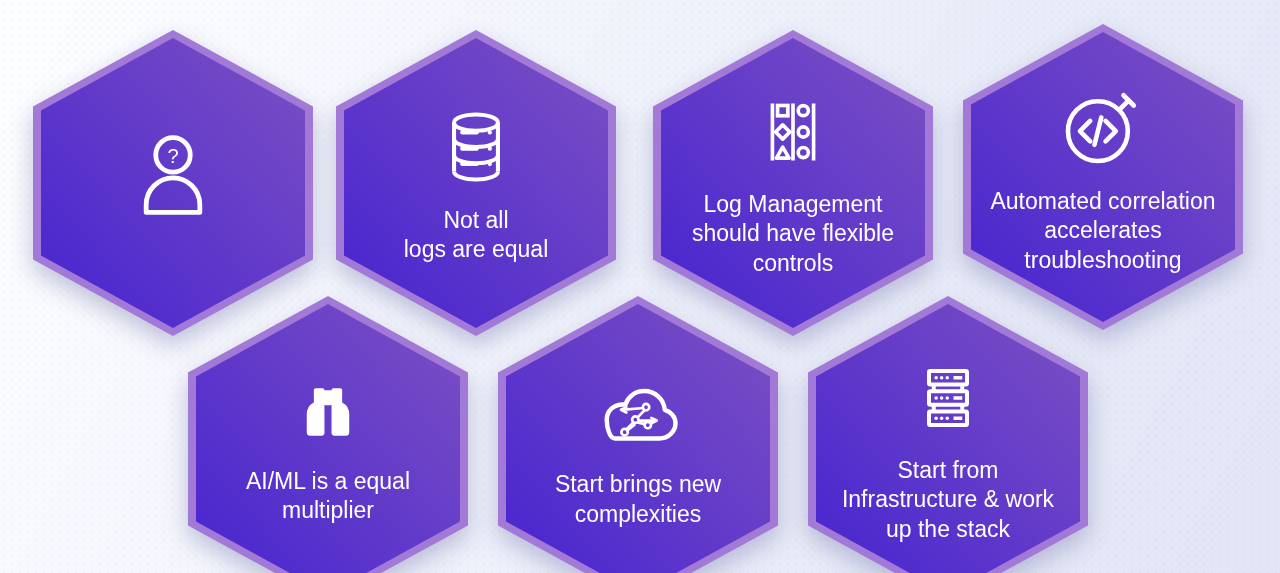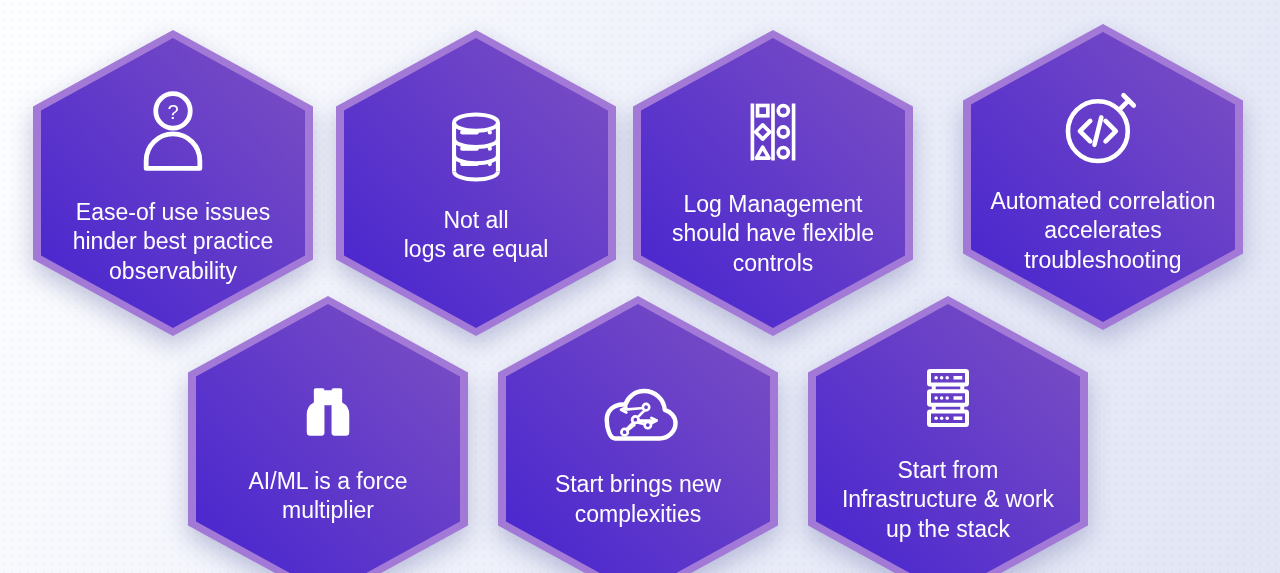--- a/index.html
+++ b/index.html
@@ -30,43 +30,40 @@
     display:flex;flex-direction:column;align-items:center;justify-content:center;
     padding-top:6px;box-sizing:border-box;
   }
   .hex-icon{margin-bottom:20px;flex:none;}
   .hex-label{
     color:var(--text-color,#fff);font-size:23px;line-height:1.27;
     text-align:center;white-space:pre-line;width:262px;font-weight:400;
   }
   
   .p1{left:33px;top:30px;}  .p2{left:336px;top:30px;}
-  .p3{left:633px;top:30px;} .p4{left:963px;top:24px;}
+  .p3{left:653px;top:30px;} .p4{left:963px;top:24px;}
   .p5{left:188px;top:296px;}.p6{left:498px;top:296px;}
   .p7{left:808px;top:296px;}
   svg{display:block;}
 </style>
 </head>
 <body style="--hex-border: #a379d7; --hex-grad-a: #4523d0; --hex-grad-b: #7d50c3; --text-color: #ffffff;">
 
 <div>
 
   <div class="hex-wrap p1">
     <div class="hex-border"></div>
     <div class="hex-inner">
       <span class="hex-icon">
         <svg width="80" height="92" viewBox="0 0 80 96" fill="none" stroke="#fff" stroke-width="5">
           <circle cx="40" cy="26" r="18"></circle>
           <text x="40" y="34" text-anchor="middle" stroke="none" fill="#fff" font-size="21" font-family="Liberation Sans, sans-serif">?</text>
           <path d="M12 86 V78 A28 28 0 0 1 68 78 V86 Z" stroke-linejoin="round"></path>
         </svg>
       </span>
-      <div class="hex-label">Ease-of use issues
-hinder best practice
-observability</div>
     </div>
   </div>
 
   <div class="hex-wrap p2">
     <div class="hex-border"></div>
     <div class="hex-inner">
       <span class="hex-icon">
         <svg width="78" height="78" viewBox="0 0 96 96" fill="none" stroke="#fff" stroke-width="5">
           <ellipse cx="48" cy="18" rx="27" ry="10"></ellipse>
           <path d="M21 18 V78"></path>
@@ -133,21 +130,21 @@
     <div class="hex-inner">
       <span class="hex-icon">
         <svg width="70" height="68" viewBox="0 0 96 96" fill="#fff" stroke="none">
           <rect x="28" y="13" width="15" height="16" rx="2.5"></rect>
           <rect x="53" y="13" width="15" height="16" rx="2.5"></rect>
           <rect x="42" y="16" width="12" height="21" rx="2"></rect>
           <path d="M43 28 L43 76 Q43 80 39 80 L23 80 Q18 80 18 75 L18 50 Q18 38 28 33 L28 28 Z"></path>
           <path d="M53 28 L53 76 Q53 80 57 80 L73 80 Q78 80 78 75 L78 50 Q78 38 68 33 L68 28 Z"></path>
         </svg>
       </span>
-      <div class="hex-label">AI/ML is a force
+      <div class="hex-label">AI/ML is a equal
 multiplier</div>
     </div>
   </div>
 
   <div class="hex-wrap p6">
     <div class="hex-border"></div>
     <div class="hex-inner">
       <span class="hex-icon">
         <svg width="100" height="75" viewBox="0 0 112 84" fill="none" stroke="#fff" stroke-width="5" stroke-linejoin="round">
           <path d="M30 71 H80 C90 71 98 63 98 54 C98 47 93 41 86 39 C85 27 75 18 63 18 C53 18 45 24 42 33 C41 33 40 33 39 33 C29 33 21 40 21 50 C21 61 25 71 30 71 Z"></path>

